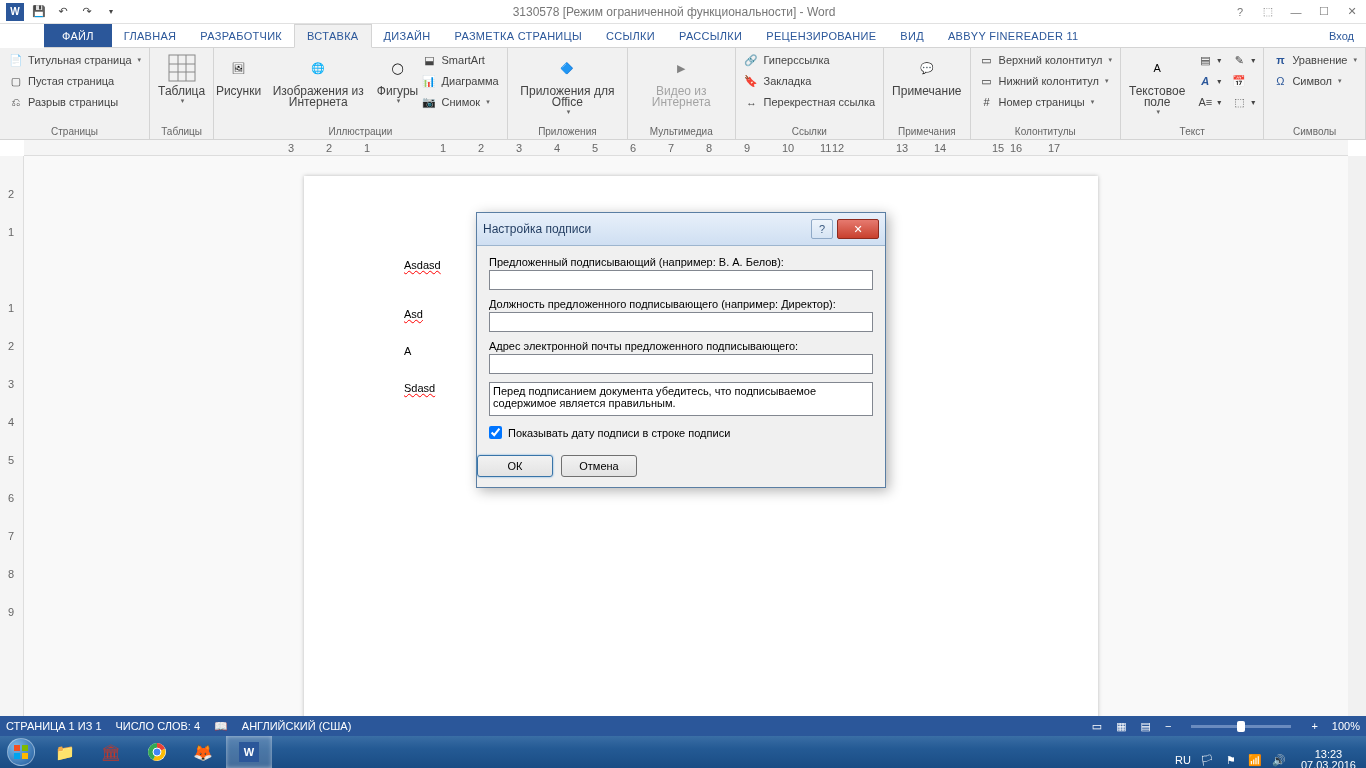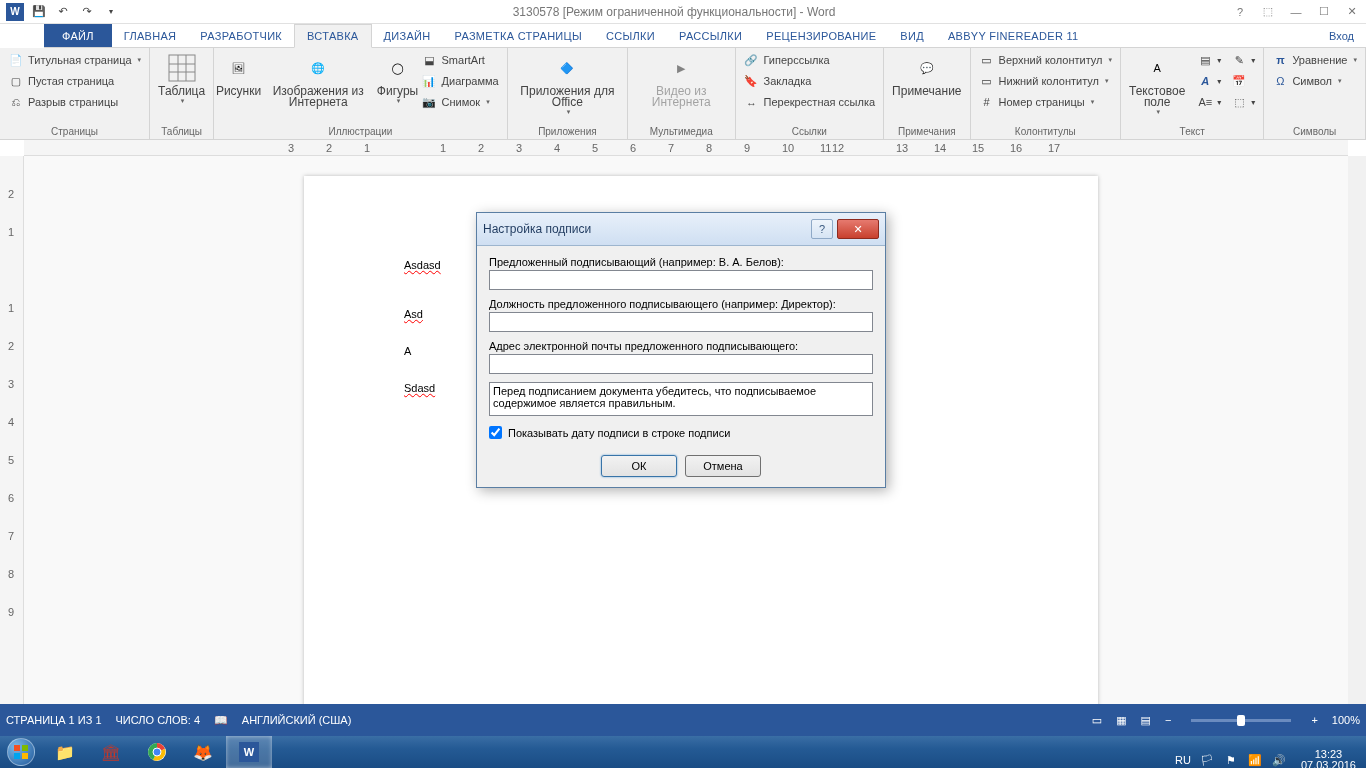--- a/index.html
+++ b/index.html
@@ -53,26 +53,26 @@
 .dlg-title { height:16px; background:linear-gradient(#e8f0fa,#cfdff2); display:flex; align-items:center; padding:16px 6px; border-bottom:1px solid #9db5ce; }
 .dlg-title-text { flex:1; color:#1f3a5f; font-size:12px; }
 .dlg-help { width:22px; height:20px; background:linear-gradient(#eef4fb,#d6e4f4); border:1px solid #8fa9c7; border-radius:2px; display:flex; align-items:center; justify-content:center; color:#3b5a80; margin-right:4px; cursor:pointer; }
 .dlg-close { width:42px; height:20px; background:linear-gradient(#e67a6f,#c8402e); border:1px solid #8f2a1e; border-radius:2px; display:flex; align-items:center; justify-content:center; color:#fff; cursor:pointer; }
 .dlg-body { padding:10px 12px 6px; }
 .fld-lbl { font-size:11px; color:#000; margin-bottom:2px; }
 .fld-in { width:100%; height:20px; border:1px solid #828790; background:#fff; margin-bottom:8px; padding:0 3px; font-size:11px; }
 .fld-ta { width:100%; height:34px; border:1px solid #828790; background:#fff; margin-bottom:8px; padding:2px 3px; font-size:11px; resize:none; font-family:inherit; }
 .chk-row { display:flex; align-items:center; gap:6px; font-size:11px; margin-bottom:4px; }
 .chk-row input { width:13px; height:13px; }
-.dlg-btns { display:flex; justify-content:center; gap:8px; padding:6px 0 10px; }
+.dlg-btns { display:flex; justify-content:flex-start; gap:8px; padding:6px 0 10px; }
 .dlg-btn { width:76px; height:22px; border:1px solid #707070; background:linear-gradient(#f2f2f2,#e3e3e3); border-radius:3px; cursor:pointer; font-size:11px; }
 .dlg-btn.primary { border:1px solid #3874a8; box-shadow:0 0 2px #5a9bd5; }
 
 
-.statusbar { position:absolute; bottom:32px; left:0; right:0; height:32px; background:#2b579a; color:#fff; display:flex; align-items:center; font-size:10px; padding:0 6px; gap:14px; }
+.statusbar { position:absolute; bottom:32px; left:0; right:0; height:20px; background:#2b579a; color:#fff; display:flex; align-items:center; font-size:10px; padding:0 6px; gap:14px; }
 .statusbar .sp { flex:1; }
 .sb-btn { display:flex; align-items:center; gap:3px; cursor:pointer; }
 .zoom-slider { width:100px; height:3px; background:#6a8bbf; position:relative; margin:0 6px; }
 .zoom-slider::before { content:""; position:absolute; left:50%; top:-4px; width:8px; height:11px; background:#fff; border-radius:2px; transform:translateX(-50%); }
 
 
 .taskbar { position:absolute; bottom:0; left:0; right:0; height:32px; background:linear-gradient(#3a6ea5,#245a94 40%,#1a4c84); display:flex; align-items:center; }
 .start { width:42px; height:32px; display:flex; align-items:center; justify-content:center; cursor:pointer; }
 .orb { width:28px; height:28px; border-radius:50%; background:radial-gradient(circle at 30% 30%,#7db9e8,#1e5799); border:1px solid rgba(255,255,255,.4); display:flex; align-items:center; justify-content:center; }
 .tb-item { width:46px; height:32px; display:flex; align-items:center; justify-content:center; cursor:pointer; }
@@ -331,21 +331,21 @@
       <span class="seg" style="left:568px">5</span>
       <span class="seg" style="left:606px">6</span>
     <span class="seg" style="left:644px">7</span>
       <span class="seg" style="left:682px">8</span>
       <span class="seg" style="left:720px">9</span>
     <span class="seg" style="left:758px">10</span>
       <span class="seg" style="left:796px">11</span>
       <span class="seg" style="left:808px">12</span>
     <span class="seg" style="left:872px">13</span>
       <span class="seg" style="left:910px">14</span>
-      <span class="seg" style="left:948px">15</span>
+      <span class="seg" style="left:968px">15</span>
     <span class="seg" style="left:986px">16</span>
       <span class="seg" style="left:1024px">17</span>
   </div>
   <div class="vruler">
     <span class="seg" style="top:32px">2</span>
       <span class="seg" style="top:70px">1</span>
     <span class="seg" style="top:146px">1</span>
       <span class="seg" style="top:184px">2</span>
       <span class="seg" style="top:222px">3</span>
     <span class="seg" style="top:260px">4</span>

